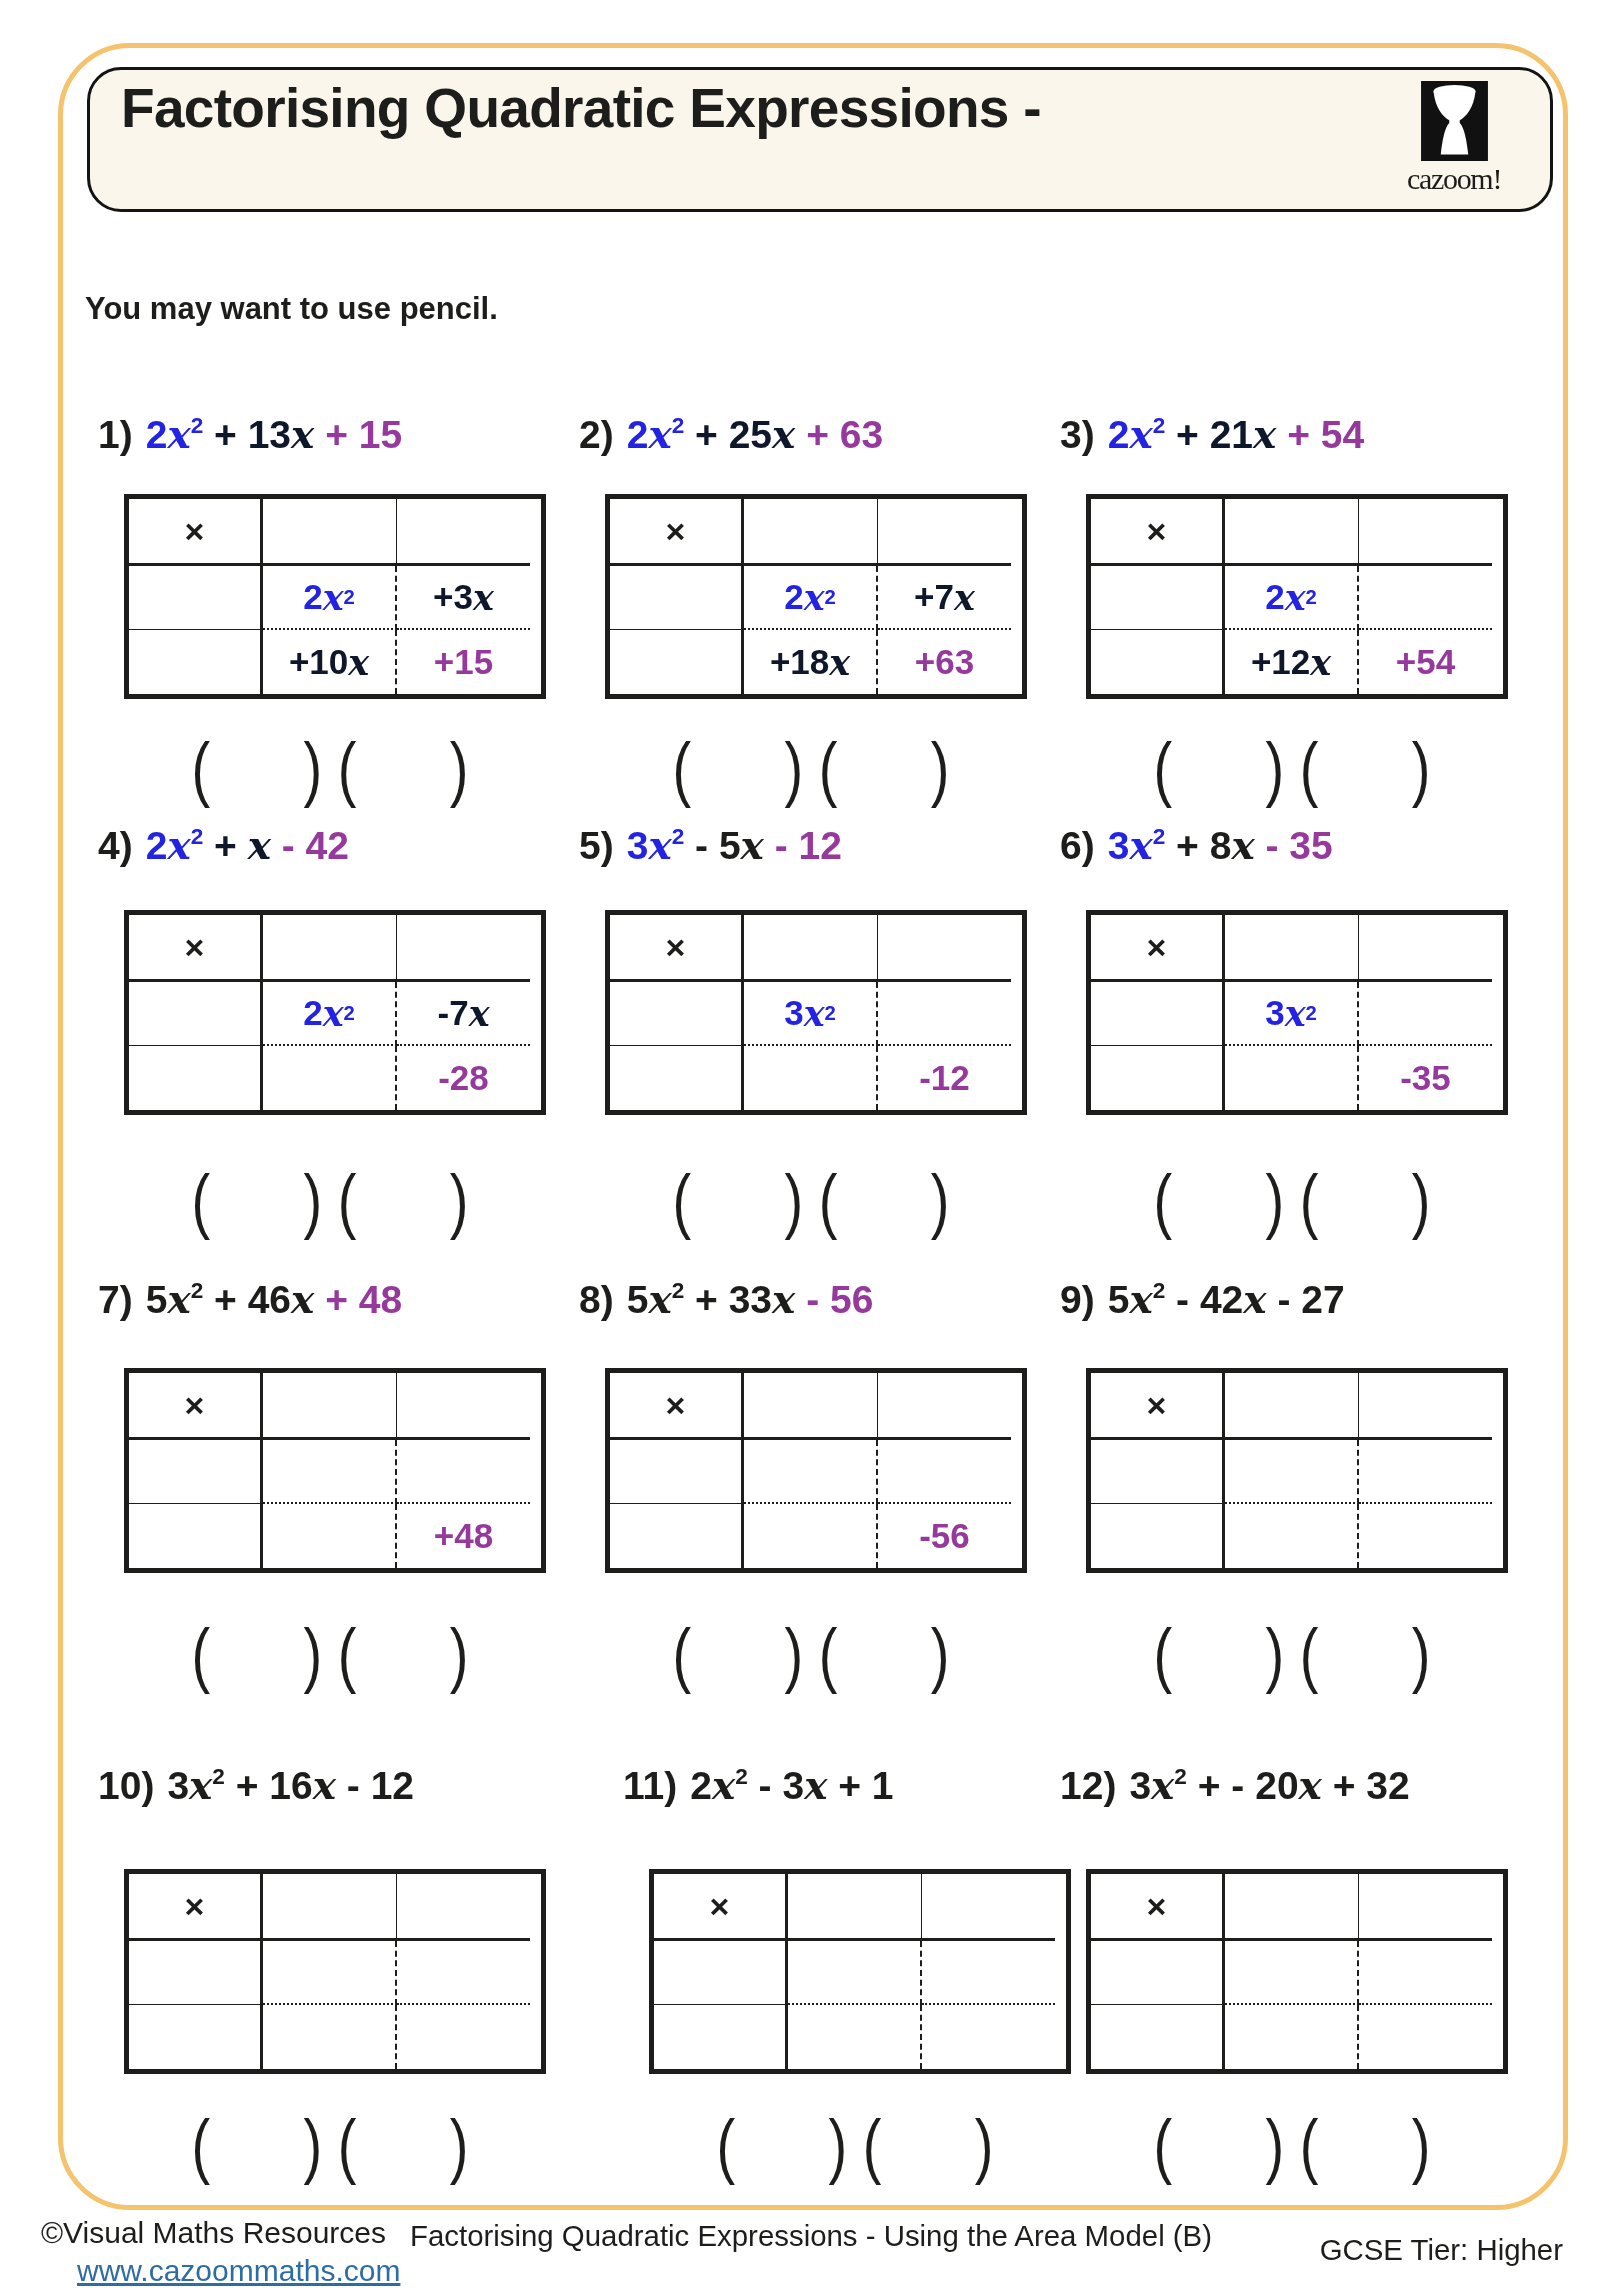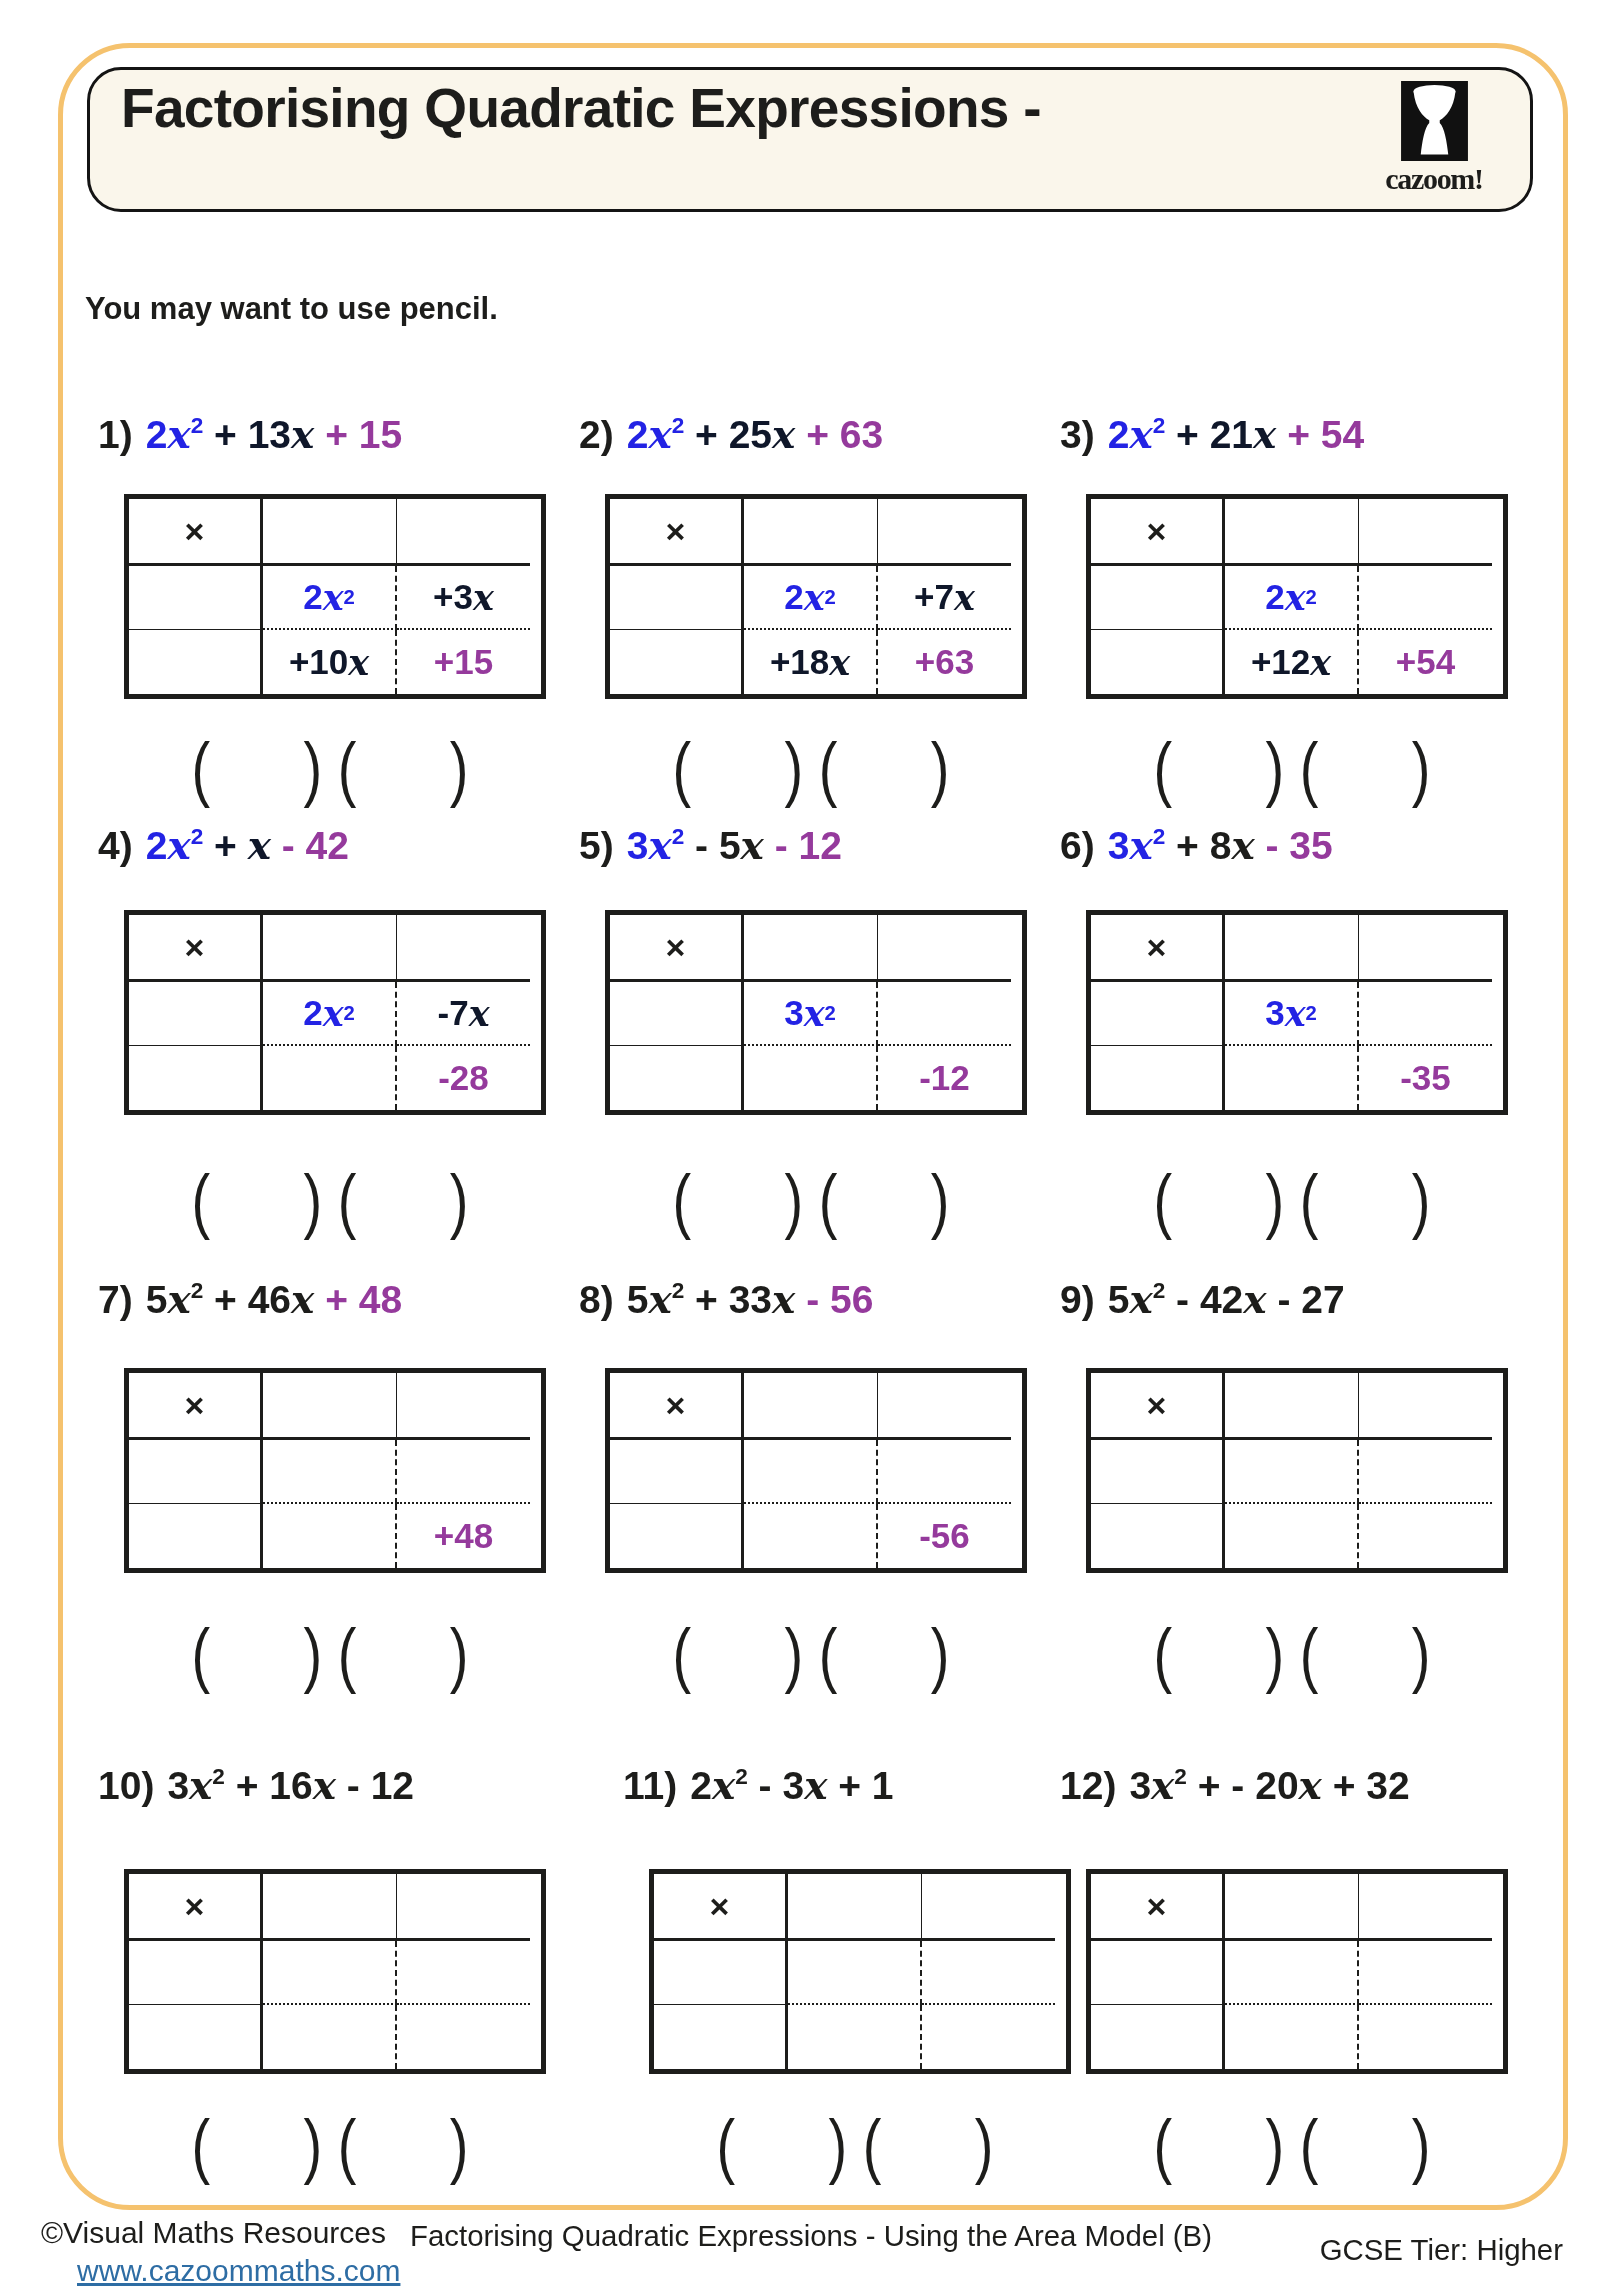--- a/index.html
+++ b/index.html
@@ -7,29 +7,29 @@
     width:1623px;height:2295px;position:relative;background:#ffffff;
     font-family:"Liberation Sans","DejaVu Sans",sans-serif;color:#1d1d1b;
     overflow:hidden;
   }
   .page-border{
     position:absolute;left:58px;top:43px;width:1500px;height:2157px;
     border:5.9px solid #F5C26E;border-radius:72px;pointer-events:none;
   }
   .title-box{
     position:absolute;left:87px;top:67px;width:1440px;height:139px;
-    background:#FAF6EB;border:3.9px solid #141414;border-radius:34px;
+    background:#FAF6EB;border:3.9px solid #141414;border-radius:34px;padding-left:20px;
   }
   .title-text{
     position:absolute;left:31px;top:9.2px;
     font-size:55px;font-weight:bold;letter-spacing:-0.7px;line-height:1.08;
   }
   .logo{position:absolute;right:27.5px;top:10.5px;width:137px;text-align:center;}
   .logo svg{display:block;margin:0 auto;}
-  .logo-text{font-family:"Liberation Serif","DejaVu Serif",serif;font-weight:bold;font-size:30px;letter-spacing:-1.3px;margin-top:1.3px;}
+  .logo-text{font-family:"Liberation Serif","DejaVu Serif",serif;font-weight:normal;font-size:30px;letter-spacing:-1.3px;margin-top:1.3px;}
   .instructions{
     position:absolute;left:85px;top:287px;font-size:31px;font-weight:bold;line-height:1.42;
   }
   #questions{position:absolute;left:0;top:0;width:1623px;height:2295px;}
   .question{position:absolute;width:472px;}
   .q-label{display:flex;align-items:baseline;gap:13px;font-size:39px;font-weight:bold;}
   .q-expr{white-space:pre;}
   .c-b{color:#2323E4;}
   .c-g{color:#0f172a;}
   .c-p{color:#953A9C;}

